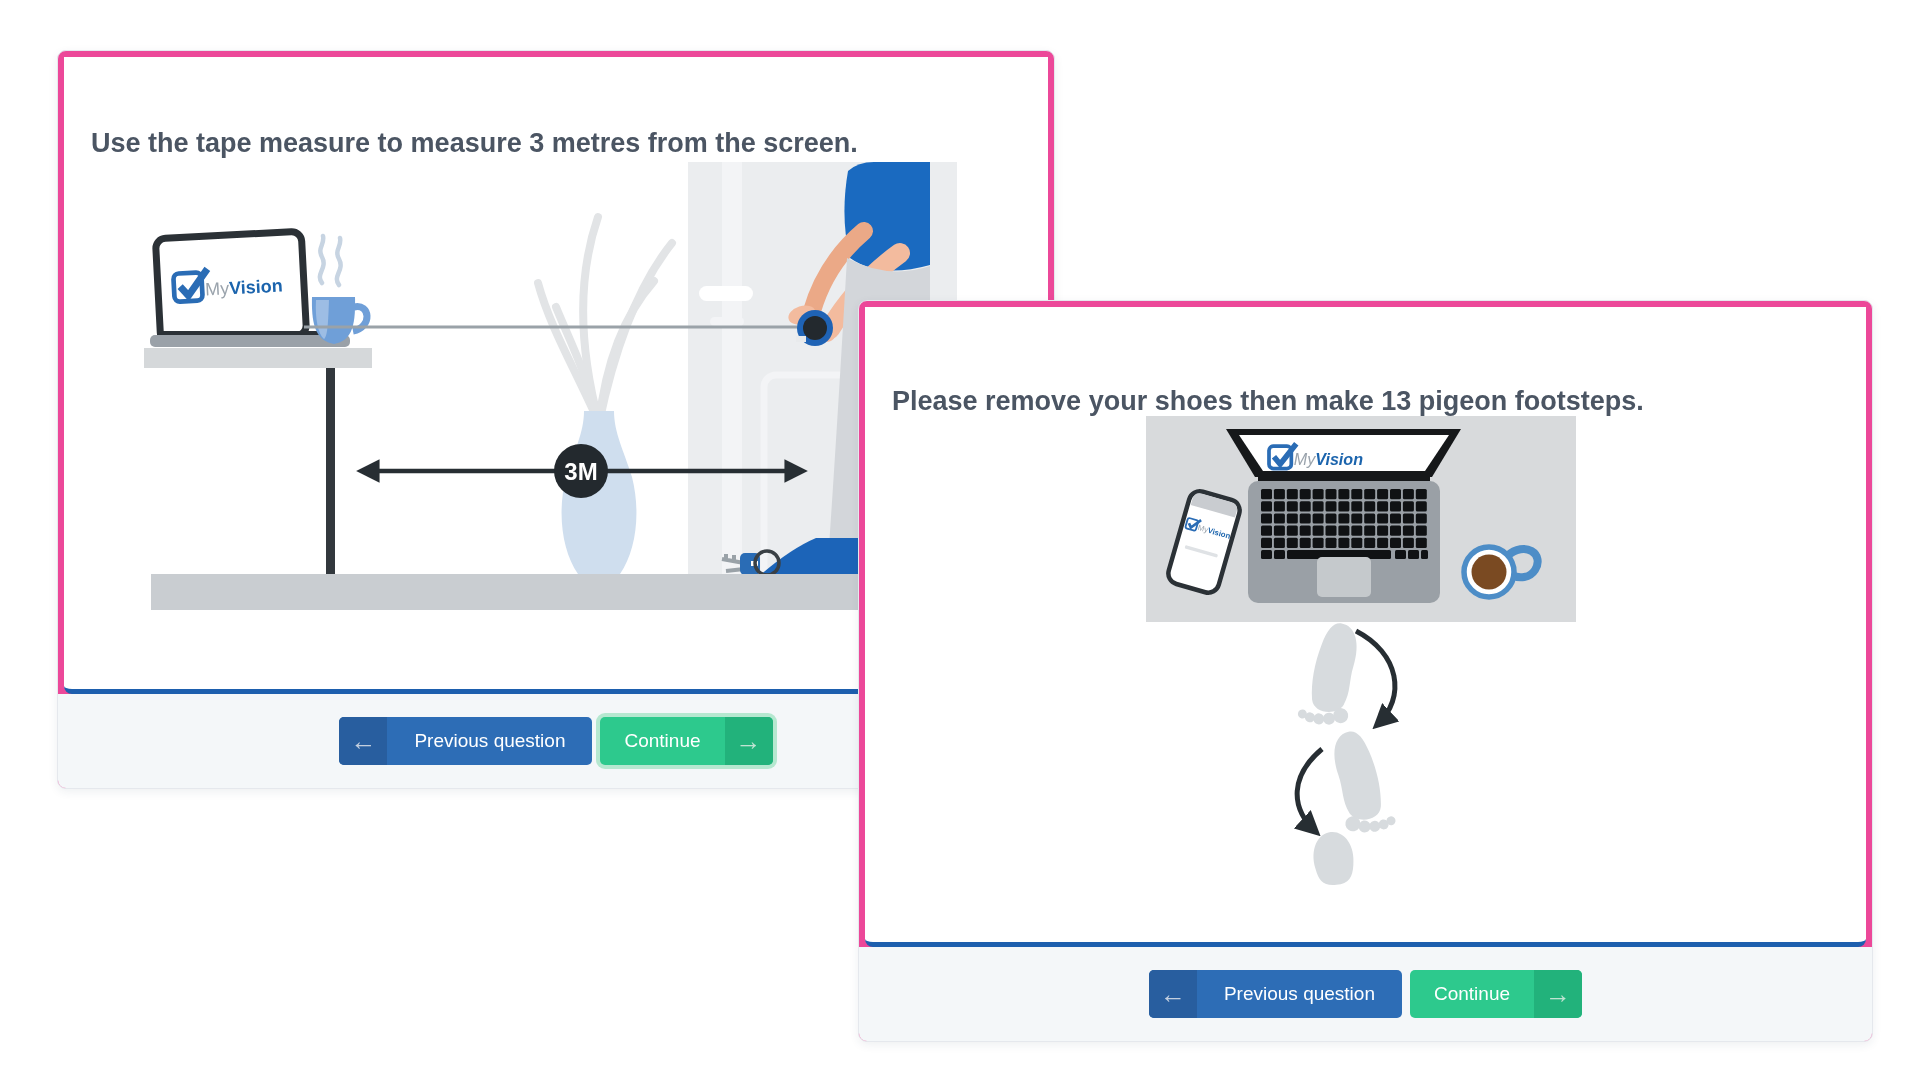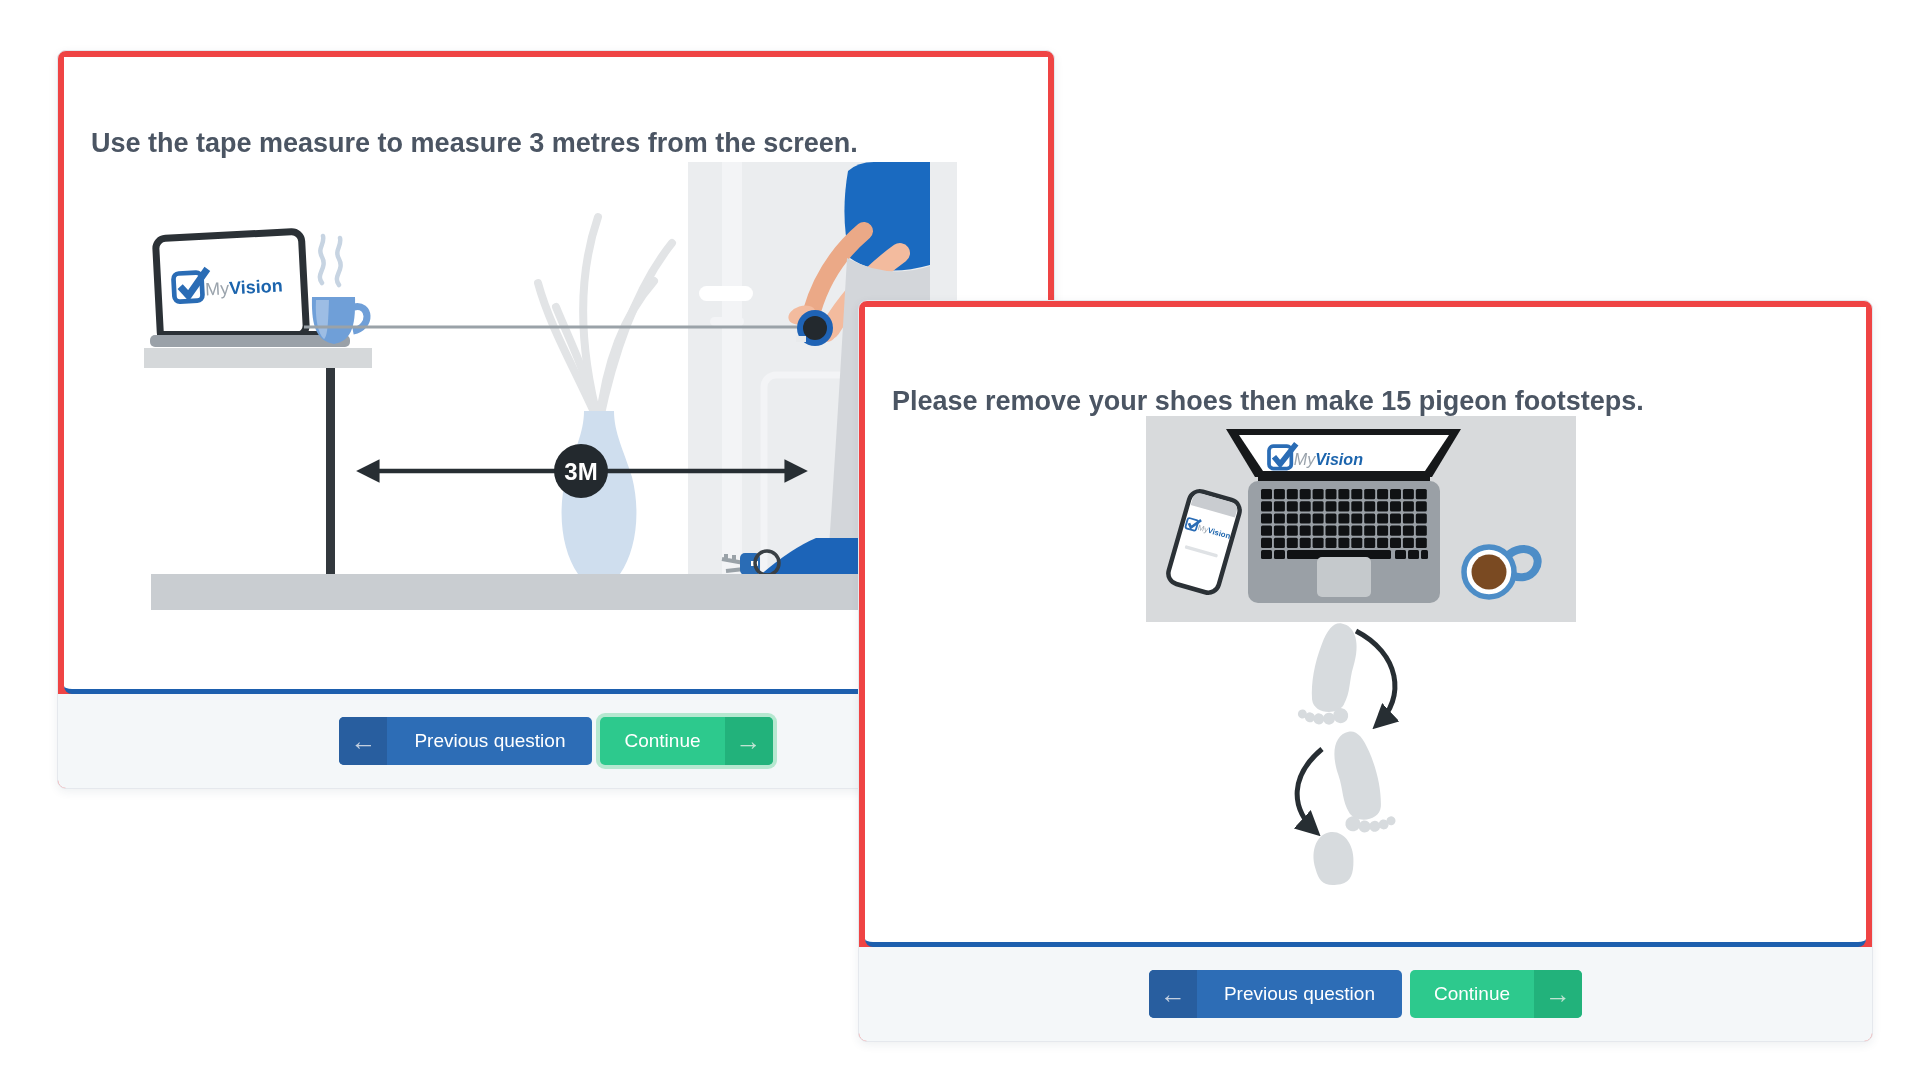--- a/index.html
+++ b/index.html
@@ -1,18 +1,18 @@
 <!DOCTYPE html>
 <html><head>
 <meta charset="utf-8">
 <style>
   html,body{margin:0;padding:0;background:#ffffff;}
   #stage{position:relative;width:1920px;height:1080px;background:#ffffff;overflow:hidden;
          font-family:"Liberation Sans","DejaVu Sans",sans-serif;}
-  .card{position:absolute;background:#ef4444;border:1px solid #e5e8ed;border-radius:9px;
+  .card{position:absolute;background:#ec4899;border:1px solid #e5e8ed;border-radius:9px;
         box-shadow:0 3px 10px rgba(40,60,90,.08);display:flex;flex-direction:column;overflow:hidden;}
   #card1{left:57px;top:50px;width:996px;height:737px;z-index:1;}
   #card2{left:858px;top:300px;width:1013px;height:740px;z-index:2;}
   .card-body{flex:1;margin:6px 6px 0 6px;position:relative;background:#fff;
              border-bottom:5px solid #1d5fae;border-bottom-left-radius:8px;border-bottom-right-radius:8px;
              overflow:hidden;}
   .question-title{position:absolute;left:27px;right:20px;font-size:27px;line-height:1.25;color:#4b5563;}
   #card1 .question-title{top:52px;}
   #card2 .question-title{top:60px;}
   .illu{position:absolute;left:-6px;}
@@ -141,21 +141,21 @@
       </button>
       <button class="btn btn-continue ring">
         <span class="lbl">Continue</span>
         <span class="seg">→</span>
       </button>
     </div>
   </section>
 
   <section class="card" id="card2">
     <div class="card-body">
-      <h1 class="question-title">Please remove your shoes then make 15 pigeon footsteps.</h1>
+      <h1 class="question-title">Please remove your shoes then make 13 pigeon footsteps.</h1>
 
       <svg id="illu2" class="illu" viewBox="0 0 1013 560">
         <defs>
           <marker id="ah2" viewBox="0 0 10 10" refX="7.5" refY="5" markerWidth="5" markerHeight="5" orient="auto-start-reverse">
             <path d="M0,0 L10,5 L0,10 Z" fill="#272e33"></path>
           </marker>
           <g id="foot">
             <path d="M-2,-50 C12,-50 20,-34 17,-10 C15,6 19,16 14,30 C9,42 -14,44 -18,30 C-22,14 -22,-6 -18,-26 C-15,-42 -10,-50 -2,-50 Z"></path>
             <circle cx="13" cy="41" r="7.5"></circle>
             <circle cx="2" cy="46" r="6"></circle>

